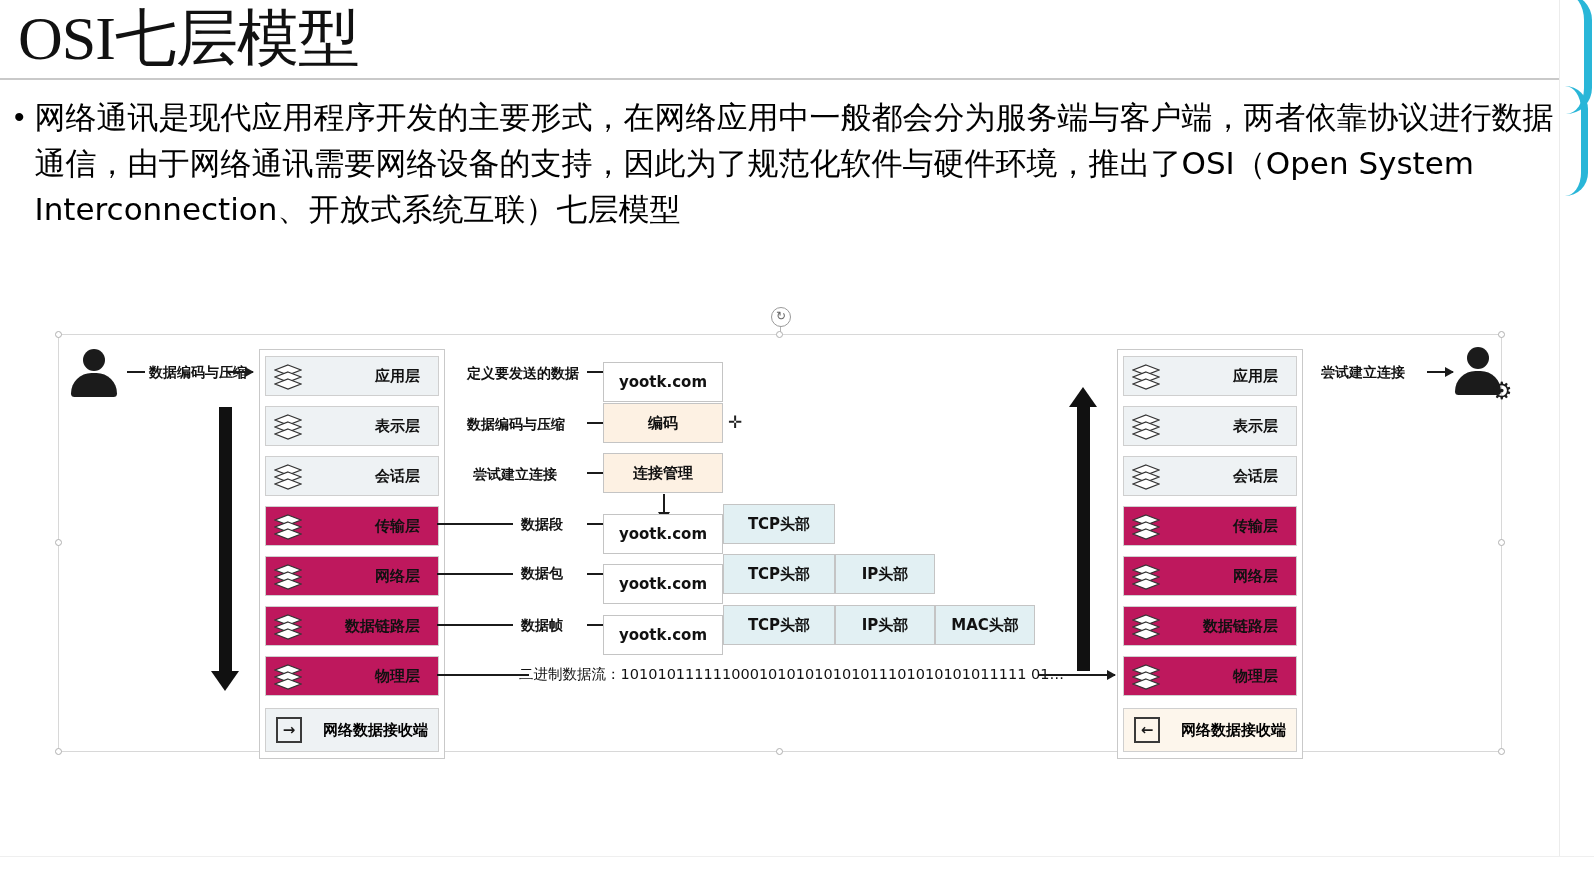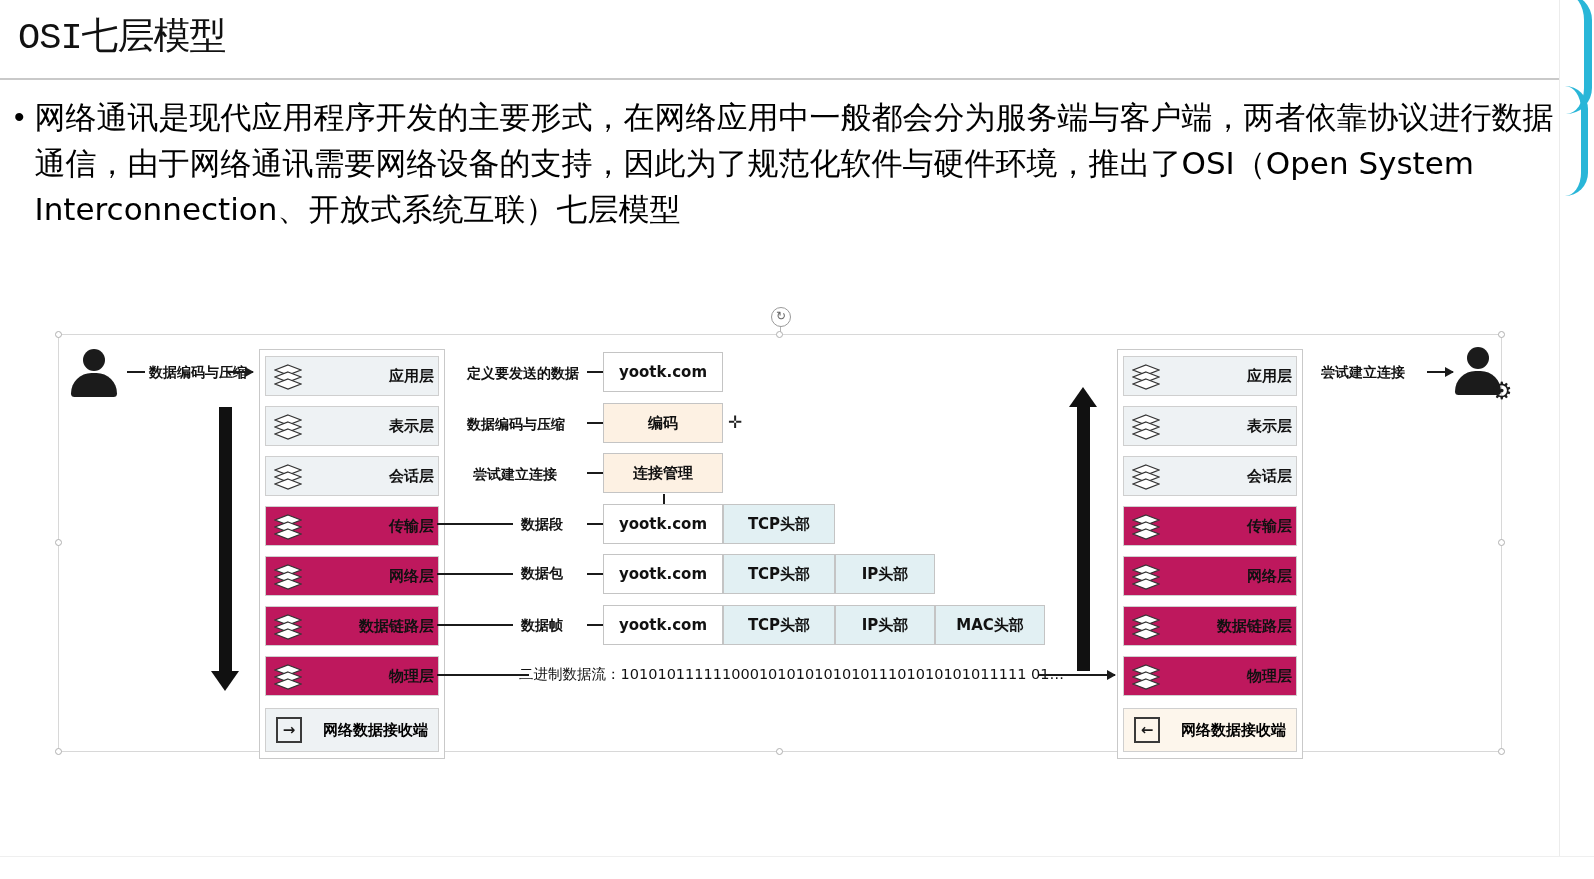--- a/index.html
+++ b/index.html
@@ -14,26 +14,26 @@
     overflow: hidden;
     font-family: "Liberation Sans", sans-serif;
     color: #000;
   }
 
   
   .slide-title {
     position: absolute;
     left: 18px;
     top: 4px;
-    font-size: 37px;
+    font-size: 62px;
     line-height: 68px;
     font-weight: 400;
     letter-spacing: -1px;
     color: #111;
-    font-family: Liberation Mono, monospace;
+    font-family: Liberation Serif, serif;
   }
   .title-rule {
     position: absolute;
     left: 0;
     top: 78px;
     width: 1560px;
     height: 2px;
     background: #c9c9c9;
   }
 
@@ -127,21 +127,21 @@
 
   .layer-box {
     position: relative;
     height: 40px;
     margin-bottom: 10px;
     border: 1px solid #cfcfcf;
     box-sizing: border-box;
     display: flex;
     align-items: center;
     justify-content: flex-end;
-    padding-right: 4px;
+    padding-right: 18px;
     font-size: 15px;
     font-weight: bold;
     font-family: Liberation Serif, serif;
     color: #111;
   }
   .layer-box.gray  { background: #eef2f4; }
   .layer-box.cream { background: #be185d; }
   .layer-box.last  { margin-bottom: 12px; }
 
   .stack-icon {
@@ -279,21 +279,21 @@
     box-sizing: border-box;
     display: flex;
     align-items: center;
     justify-content: center;
     font-size: 15px;
     font-weight: bold;
     font-family: "DejaVu Sans", sans-serif;
     color: #111;
     background: #ffffff;
   }
-  .packet.white { background: #ffffff; }
+  .packet.white { background: #ffffff; margin-top: 10px; }
   .packet.cream { background: #fdf1e3; }
   .packet.blue  { background: #e2f0f3; }
 
   .v-connector {
     position: absolute;
     width: 2px;
     background: #1b1b1b;
   }
   .v-connector:after {
     content: "";
@@ -493,21 +493,21 @@
   <div class="packet white" style="left:544px; top:169px; width:120px;">yootk.com</div>
   <div class="packet blue" style="left:664px; top:169px; width:112px;">TCP头部</div>
 
   <div class="packet white" style="left:544px; top:219px; width:120px;">yootk.com</div>
   <div class="packet blue" style="left:664px; top:219px; width:112px;">TCP头部</div>
   <div class="packet blue" style="left:776px; top:219px; width:100px;">IP头部</div>
 
   <div class="packet white" style="left:544px; top:270px; width:120px;">yootk.com</div>
   <div class="packet blue" style="left:664px; top:270px; width:112px;">TCP头部</div>
   <div class="packet blue" style="left:776px; top:270px; width:100px;">IP头部</div>
-  <div class="packet blue" style="left:876px; top:270px; width:110px;">MAC头部</div>
+  <div class="packet blue" style="left:876px; top:270px; width:100px;">MAC头部</div>
 
   <div class="plain-line" style="left:378px; top:339px; width:92px;"></div>
   <div class="binary-text" style="left:460px; top:330px;">
     <span>二进制数据流：</span><span>10101011111100010101010101011101010101011111 01…</span>
   </div>
   <div class="h-arrow" style="left:980px; top:339px; width:76px;"></div>
 
   <div class="v-arrow up" style="left:1018px; top:72px; height:264px;"></div>
 
   <div class="layer-col right">

